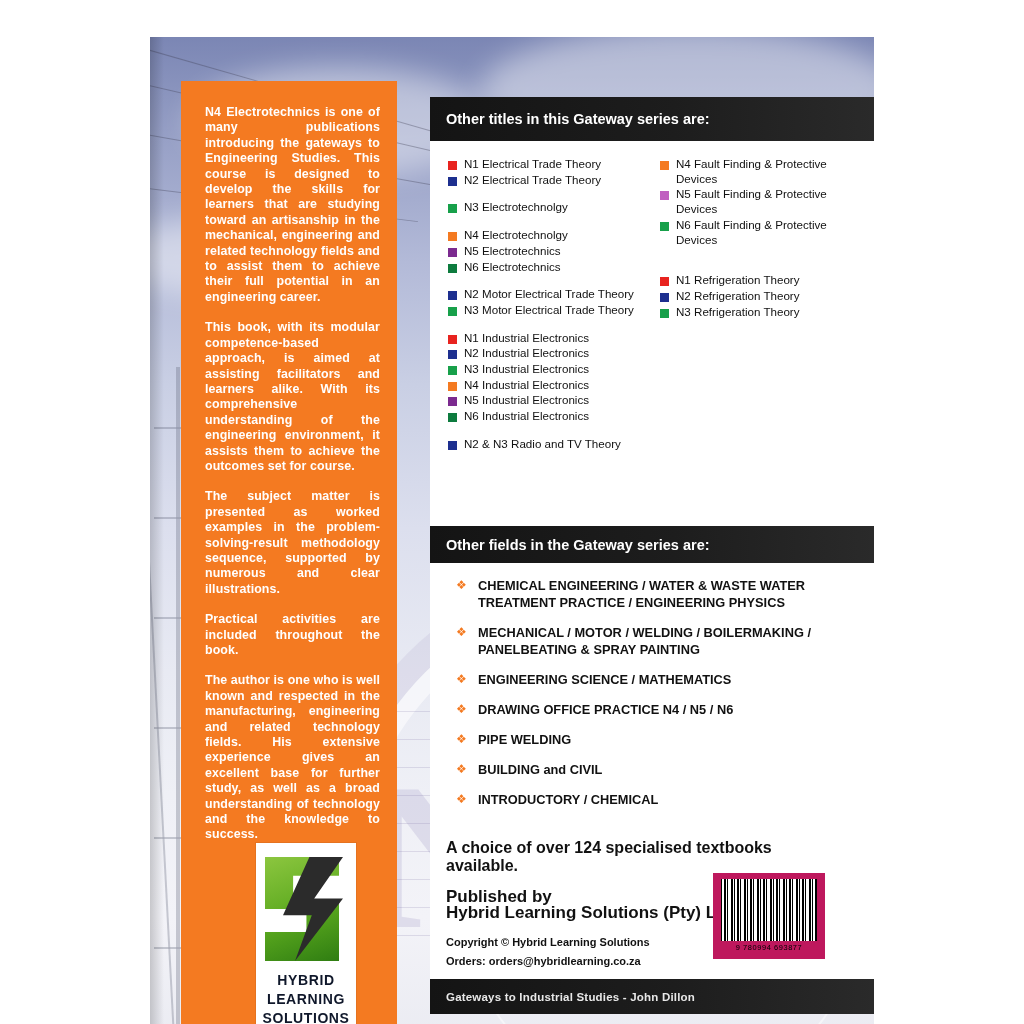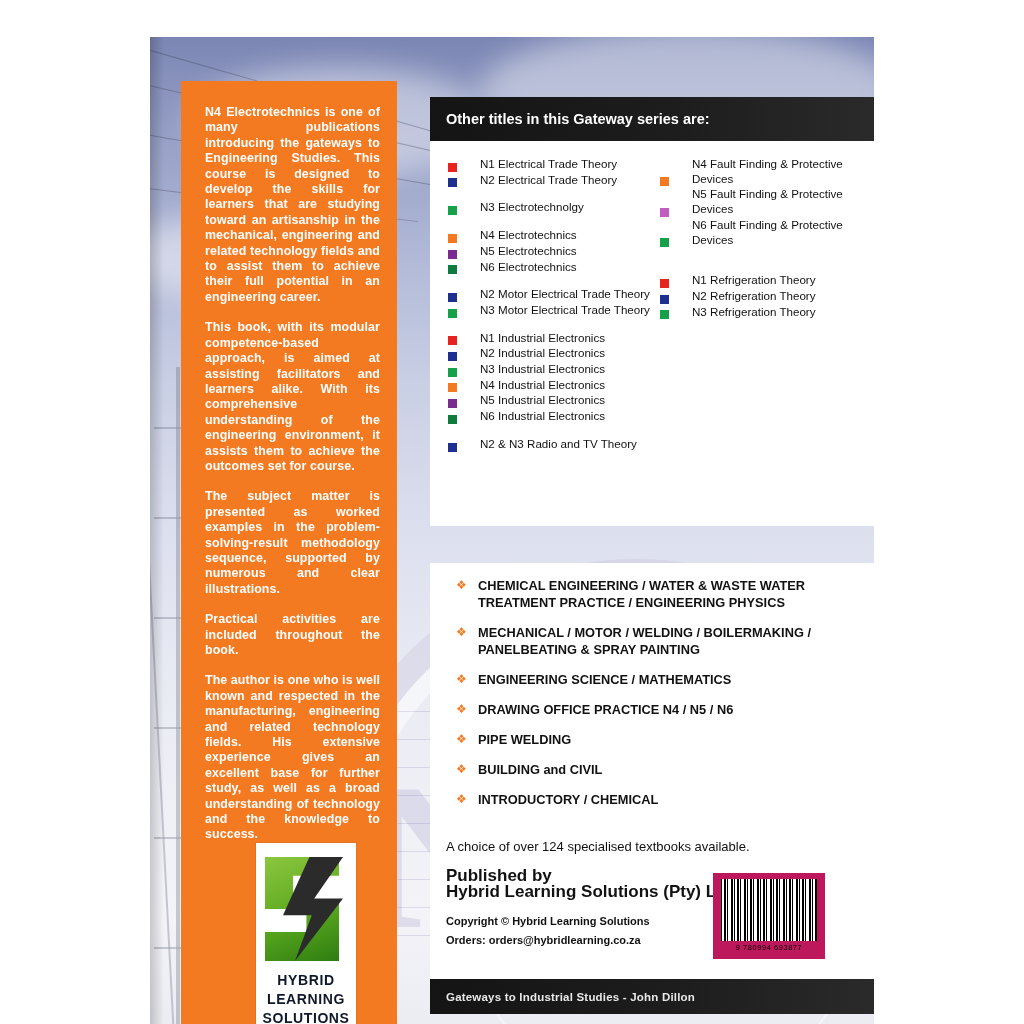--- a/index.html
+++ b/index.html
@@ -240,23 +240,22 @@
     display: flex;
   }
   .col-a { width: 212px; }
   .col-b { width: 198px; }
 
   .grp { margin-bottom: 13px; }
   .grp:last-child { margin-bottom: 0; }
 
   .title-row {
     display: flex;
-    align-items: flex-end;
+    align-items: flex-start;
     margin-bottom: 1px;
-    gap: 16px;
   }
   .sw {
     width: 9px;
     height: 9px;
     margin-top: 4px;
     margin-right: 7px;
     flex: 0 0 auto;
   }
   .title-row span.lbl {
     font-size: 11.6px;
@@ -291,22 +290,22 @@
   }
 
   .pub-block {
     position: absolute;
     left: 16px;
     top: 276px;
     width: 360px;
     color: #111111;
   }
   .pub-choice {
-    font-size: 13px;
-    font-weight: normal;
+    font-size: 16px;
+    font-weight: bold;
     margin-bottom: 14px;
   }
   .pub-line {
     font-size: 17px;
     font-weight: bold;
     line-height: 16px;
   }
   .pub-gap { height: 12px; }
   .pub-copy {
     font-size: 11px;
@@ -444,21 +443,21 @@
           <div class="grp">
             <div class="title-row">
               <span class="sw" style="background:#17a04a"></span>
               <span class="lbl">N3 Electrotechnolgy</span>
             </div>
           </div>
 
           <div class="grp">
             <div class="title-row">
               <span class="sw" style="background:#f47a21"></span>
-              <span class="lbl">N4 Electrotechnics</span>
+              <span class="lbl">N4 Electrotechnolgy</span>
             </div>
             <div class="title-row">
               <span class="sw" style="background:#7b2a8f"></span>
               <span class="lbl">N5 Electrotechnics</span>
             </div>
             <div class="title-row">
               <span class="sw" style="background:#0d7b3e"></span>
               <span class="lbl">N6 Electrotechnics</span>
             </div>
           </div>
@@ -537,20 +536,21 @@
             <div class="title-row">
               <span class="sw" style="background:#17a04a"></span>
               <span class="lbl">N3 Refrigeration Theory</span>
             </div>
           </div>
         </div>
 
       </div>
     </div>
 
+    <div class="band" id="band-fields">Other fields in the Gateway series are:</div>
 
     <div class="white-panel" id="panel-fields">
       <div class="fields-wrap">
         <div class="field-row">
           <span class="diamond">❖</span>
           <span class="ftxt">CHEMICAL ENGINEERING / WATER &amp; WASTE WATER TREATMENT PRACTICE / ENGINEERING PHYSICS</span>
         </div>
         <div class="field-row">
           <span class="diamond">❖</span>
           <span class="ftxt">MECHANICAL / MOTOR / WELDING / BOILERMAKING / PANELBEATING &amp; SPRAY PAINTING</span>

